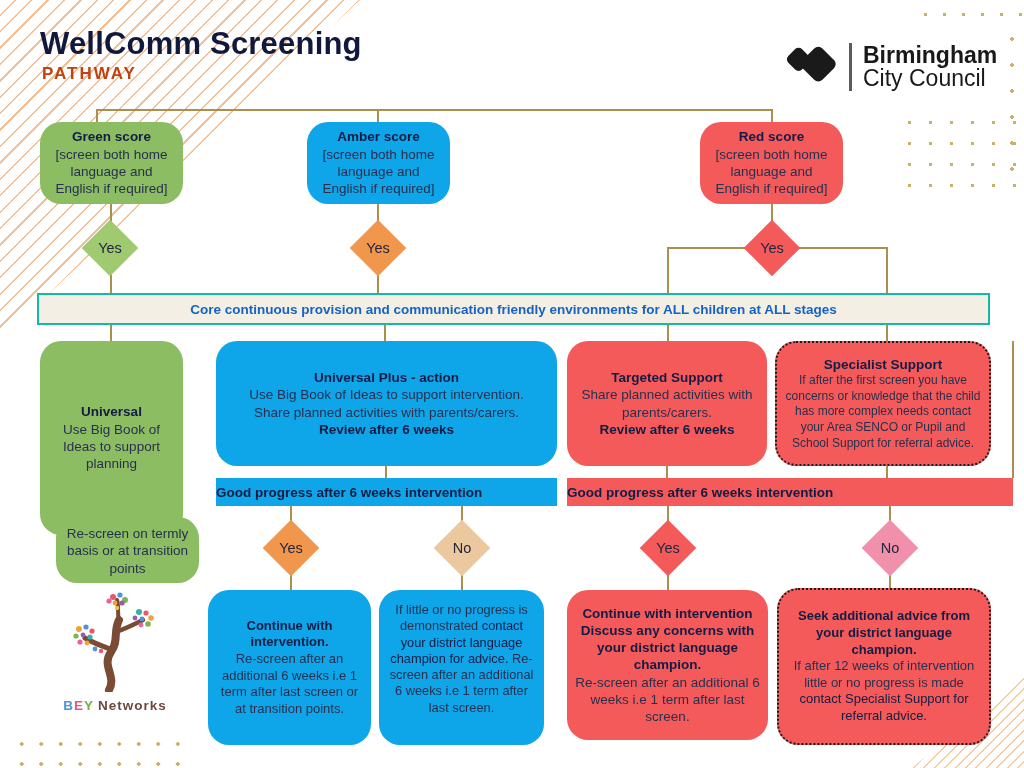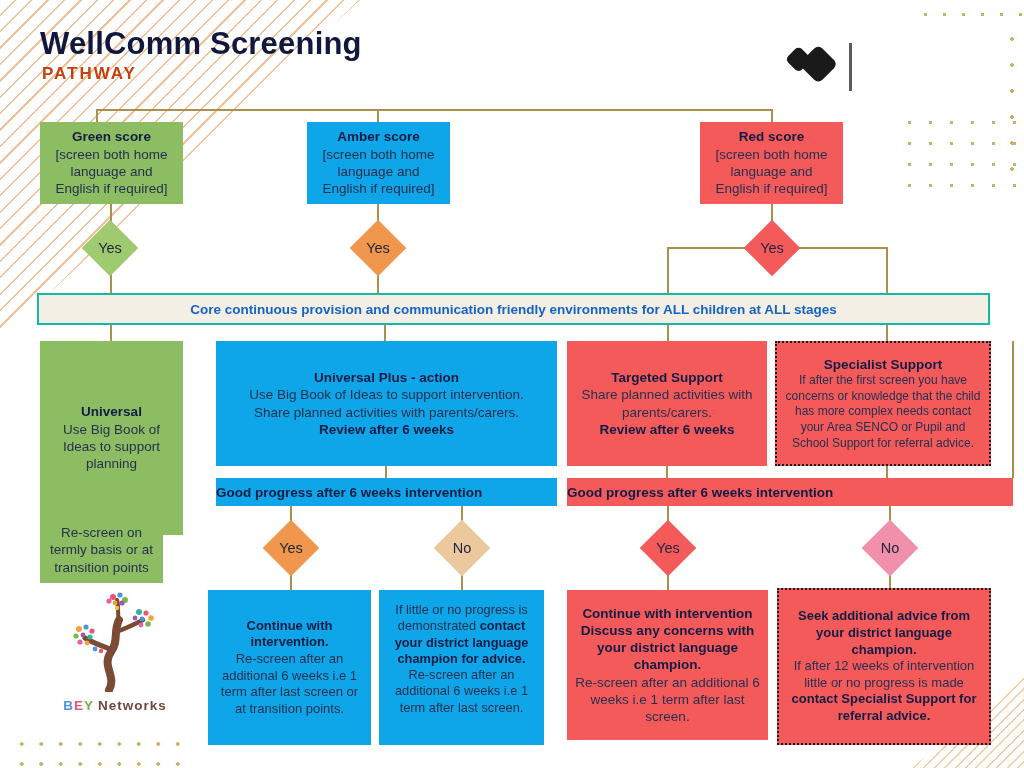--- a/index.html
+++ b/index.html
@@ -28,23 +28,23 @@
   #brand{position:absolute;left:786px;top:38px;height:58px;display:flex;align-items:center;z-index:2;}
   #brand .divider{width:3px;height:48px;background:#5c5c5c;margin:0 11px 0 9px;}
   #brand .brand-text{line-height:1.02;color:#191919;font-size:23px;}
   #brand .brand-text .b1{font-weight:700;display:block;}
   #brand .brand-text .b2{font-weight:400;display:block;}
   
   .ln{position:absolute;background:#ab904d;z-index:1;}
   
   .box{position:absolute;box-sizing:border-box;display:flex;flex-direction:column;
     justify-content:center;text-align:center;padding:6px 8px;font-size:13.5px;
-    line-height:1.28;color:#27304f;z-index:2;}
+    line-height:1.28;color:#27304f;z-index:2;border-radius:21px;}
   .box .t{font-weight:700;color:#131c44;display:block;}
-  .box .b{font-weight:700;color:#131c44;}
+  .box .b{font-weight:400;color:#131c44;}
   .green{background:#8cbd62;}
   .amber{background:#0ea5e9;}
   .red{background:#f45a5a;}
   .dashed{border:2px dotted #1a1a1a;}
   #banner{position:absolute;left:37px;top:293px;width:953px;height:32px;background:#f3efe5;
     border:2px solid #14b8a6;box-sizing:border-box;display:flex;align-items:center;
     justify-content:center;z-index:2;font-size:13.5px;font-weight:700;color:#1563c5;}
   .bar{position:absolute;box-sizing:border-box;display:flex;align-items:center;
     font-size:13.5px;font-weight:700;color:#131c44;z-index:2;}
   
@@ -72,20 +72,24 @@
 
   <div id="page-title">WellComm Screening</div>
   <div id="page-subtitle">PATHWAY</div>
 
   <div id="brand">
     <svg width="54" height="50" viewBox="0 0 56 50">
       <rect x="3" y="7" width="20" height="20" rx="5" fill="#1a1a1a" transform="rotate(45 13 17)"></rect>
       <rect x="19" y="7.5" width="29" height="29" rx="6" fill="#1a1a1a" transform="rotate(45 33.5 22)"></rect>
     </svg>
     <div class="divider"></div>
+    <div class="brand-text">
+      <span class="b1">Birmingham</span>
+      <span class="b2">City Council</span>
+    </div>
   </div>
 
   <div class="ln" style="left:97px;top:109px;width:676px;height:2px;"></div>
   <div class="ln" style="left:96px;top:109px;width:2px;height:14px;"></div>
   <div class="ln" style="left:377px;top:109px;width:2px;height:14px;"></div>
   <div class="ln" style="left:771px;top:109px;width:2px;height:14px;"></div>
 
   <div class="ln" style="left:110px;top:203px;width:2px;height:20px;"></div>
   <div class="ln" style="left:377px;top:203px;width:2px;height:20px;"></div>
   <div class="ln" style="left:771px;top:203px;width:2px;height:20px;"></div>
@@ -166,21 +170,21 @@
     <span>If after the first screen you have concerns or knowledge that the child has more complex needs contact your Area SENCO or Pupil and School Support for referral advice.</span>
   </div>
 
   <div class="bar amber" style="left:216px;top:478px;width:341px;height:28px;">
     <span>Good progress after 6 weeks intervention</span>
   </div>
   <div class="bar red" style="left:567px;top:478px;width:446px;height:28px;">
     <span>Good progress after 6 weeks intervention</span>
   </div>
 
-  <div class="box green" style="left:40px;top:517px;width:123px;height:66px;">
+  <div class="box green" style="left:56px;top:517px;width:143px;height:66px;justify-content:flex-end;">
     <span>Re-screen on termly basis or at transition points</span>
   </div>
 
   <div class="diamond" style="left:263px;top:520px;--c:#f0964d;">
     <span>Yes</span>
     </div>
   <div class="diamond" style="left:434px;top:520px;--c:#ebc89e;">
     <span>No</span>
     </div>
   <div class="diamond" style="left:640px;top:520px;--c:#f45a5a;">

